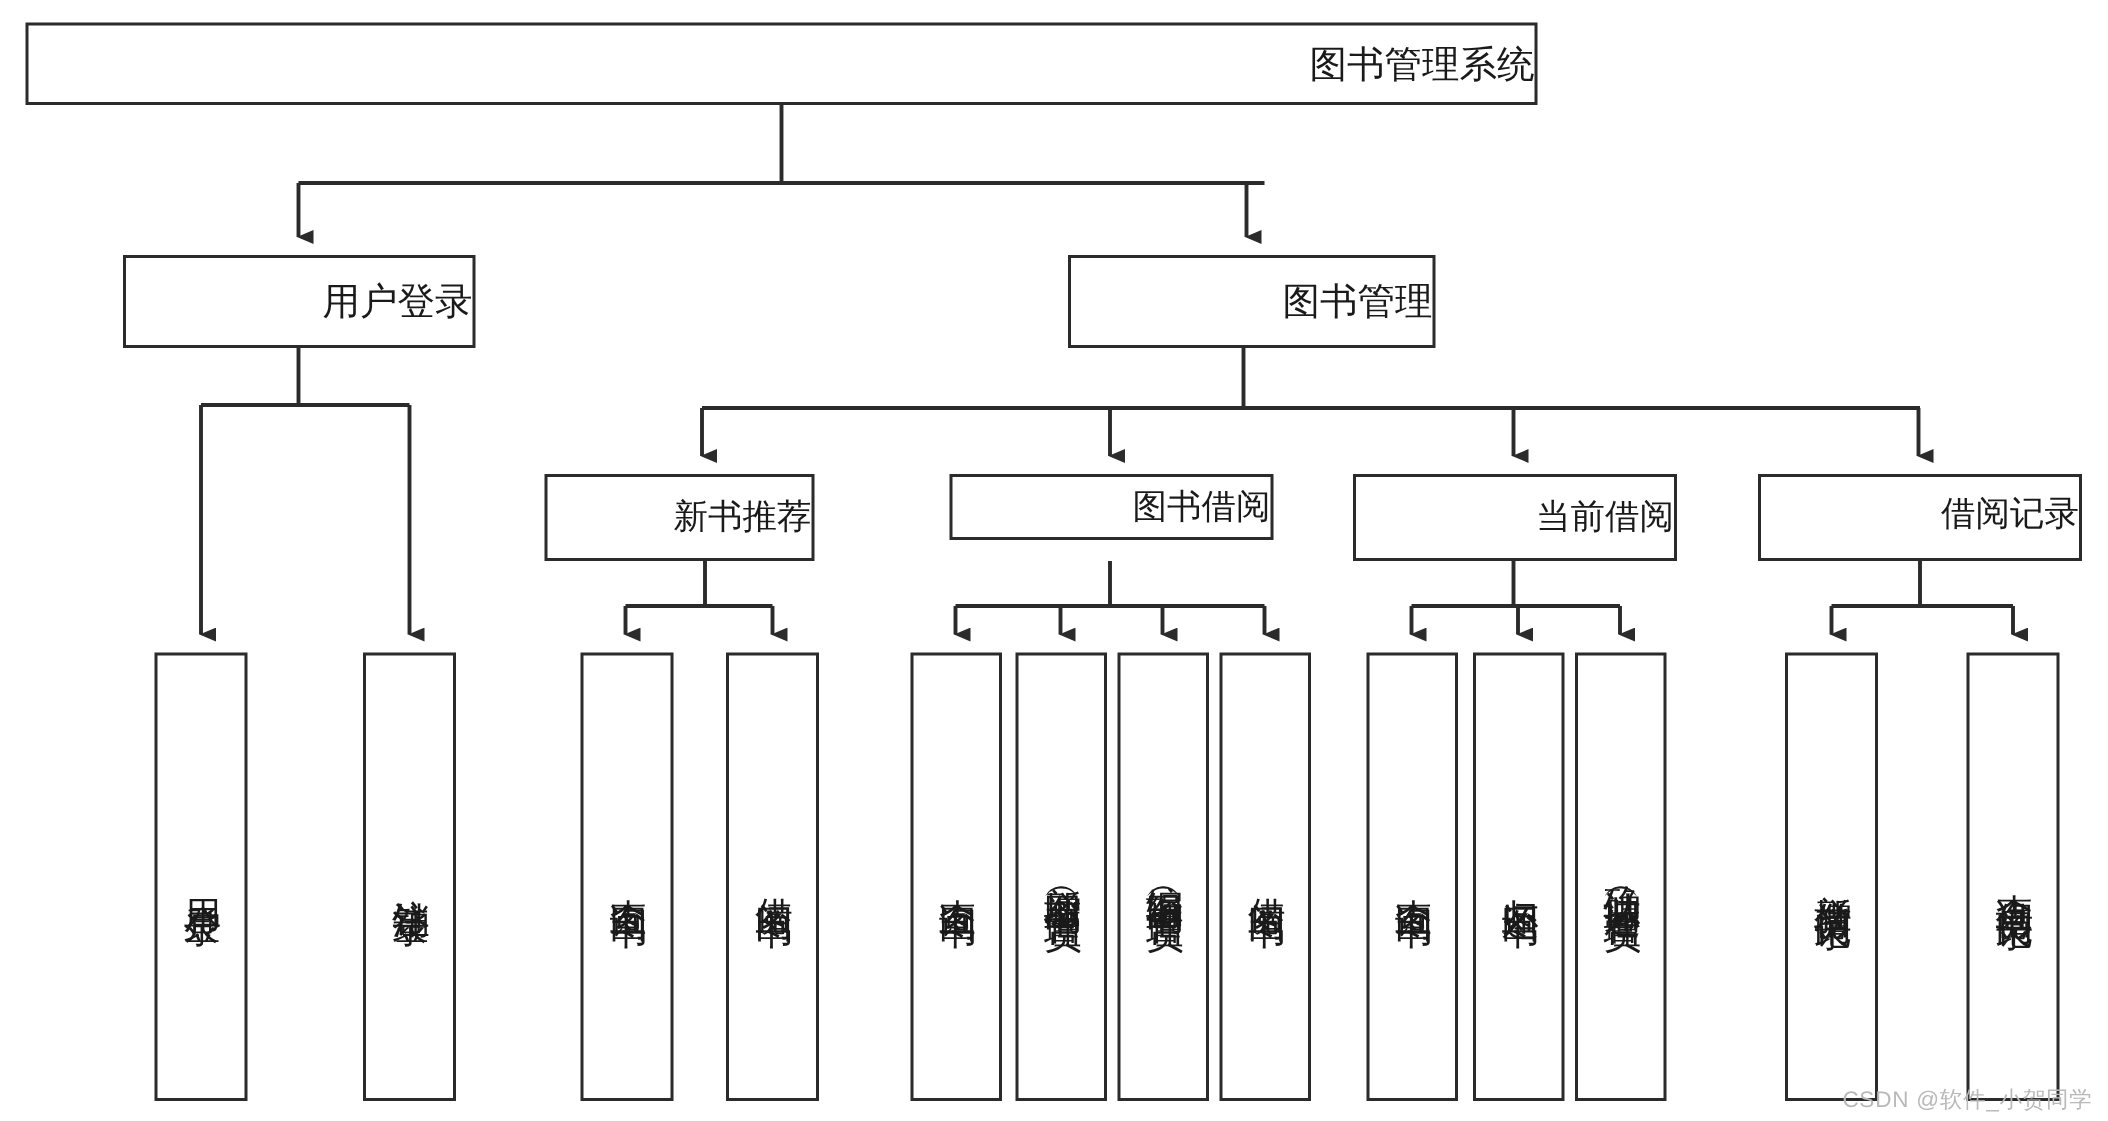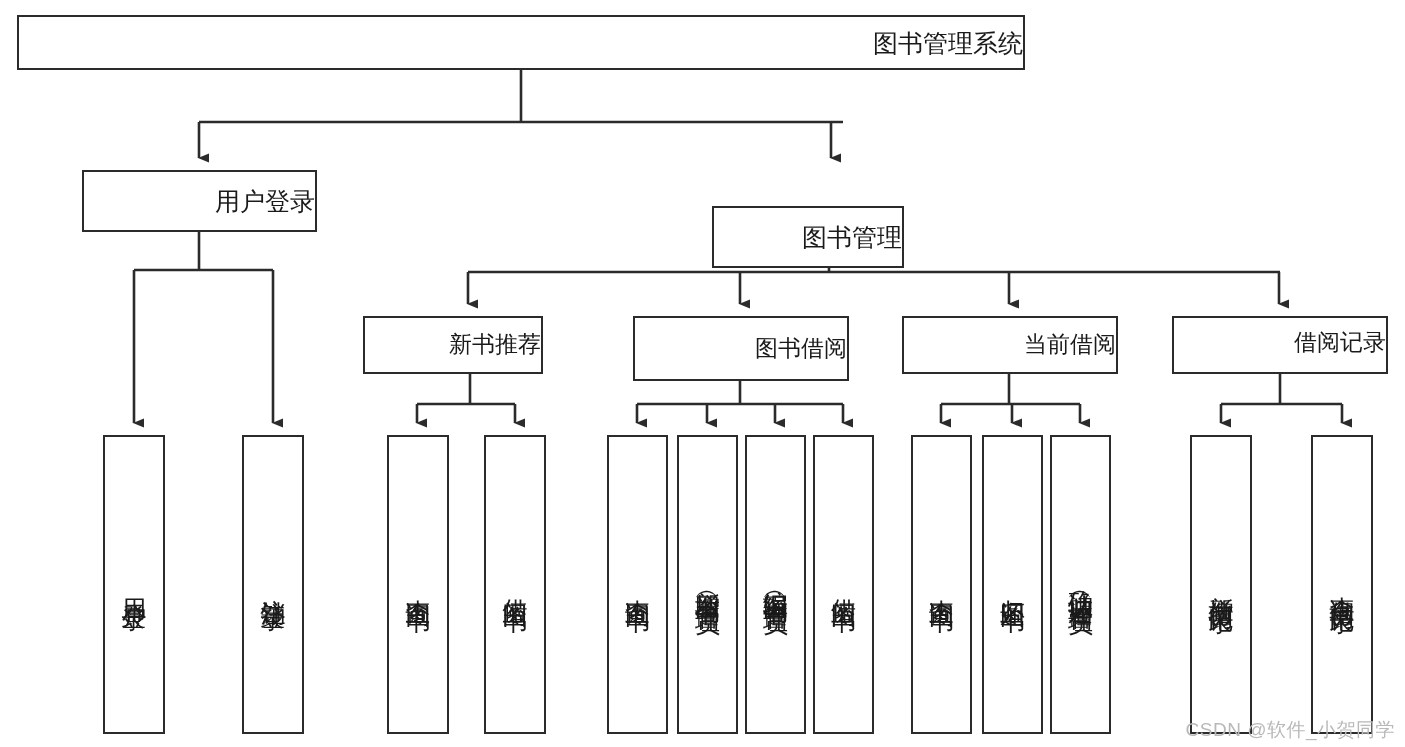--- a/index.html
+++ b/index.html
@@ -7,21 +7,21 @@
          font-family:"Liberation Sans","DejaVu Sans",sans-serif;overflow:hidden;}
   svg.wires{position:absolute;left:0;top:0;width:1405px;height:747px;}
   .node{position:absolute;box-sizing:border-box;border:2.5px solid #2b2b2b;
         background:#ffffff;display:flex;align-items:center;justify-content:flex-end;}
   .node .lbl{color:#1a1a1a;white-space:pre;line-height:1.12;text-align:center;}
   .node.h .lbl{font-size:25px;}
   .node.h2 .lbl{font-size:23px;}
   .node.v{align-items:center;justify-content:center;}
   .node.v .lbl{writing-mode:vertical-rl;text-orientation:upright;
                font-size:25px;letter-spacing:3px;line-height:1.0;}
-  .watermark{position:absolute;right:10px;bottom:4px;font-size:19px;color:#b9b9b9;
+  .watermark{position:absolute;right:10px;bottom:4px;font-size:15px;color:#b9b9b9;
              letter-spacing:.5px;white-space:nowrap;}
 </style>
 </head>
 <body>
 
 <div id="stage">
 
   <svg class="wires" viewBox="0 0 1405 747" xmlns="http://www.w3.org/2000/svg">
     <defs>
       <marker id="arw" markerWidth="10" markerHeight="11" refX="4.6" refY="10" orient="auto" markerUnits="userSpaceOnUse">
@@ -72,28 +72,28 @@
     </g>
   </svg>
 
   <div class="node h" id="root-node" style="left: 17px; top: 15px; width: 1008px; height: 55px;">
     <span class="lbl">图书管理系统</span>
   </div>
 
   <div class="node h" id="l2-0" style="left: 82px; top: 170px; width: 235px; height: 62px;">
     <span class="lbl">用户登录</span>
   </div>
-  <div class="node h" id="l2-1" style="left: 712px; top: 170px; width: 192px; height: 62px; margin-top: 36px;">
+  <div class="node h" id="l2-1" style="left: 712px; top: 170px; width: 245px; height: 62px;">
     <span class="lbl">图书管理</span>
   </div>
 
   <div class="node h2" id="l3-0" style="left: 363px; top: 316px; width: 180px; height: 58px;">
     <span class="lbl">新书推荐</span>
   </div>
-  <div class="node h2" id="l3-1" style="left: 633px; top: 316px; width: 216px; height: 65px;">
+  <div class="node h2" id="l3-1" style="left: 633px; top: 316px; width: 216px; height: 44px;">
     <span class="lbl">图书借阅</span>
   </div>
   <div class="node h2" id="l3-2" style="left: 902px; top: 316px; width: 216px; height: 58px;">
     <span class="lbl">当前借阅</span>
   </div>
   <div class="node h2" id="l3-3" style="left: 1172px; top: 316px; width: 216px; height: 58px; font-family: Liberation Mono, monospace;">
     <span class="lbl">借阅记录</span>
   </div>
 
   <div class="node v" id="lf-0" style="left: 103px; top: 435px; width: 62px; height: 299px;">

